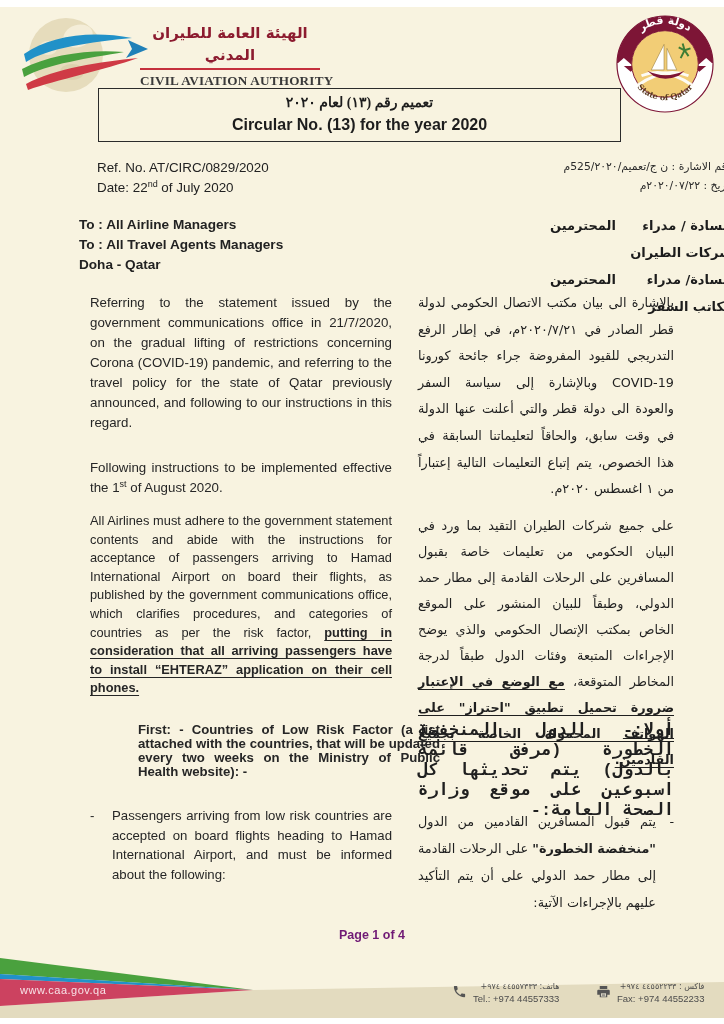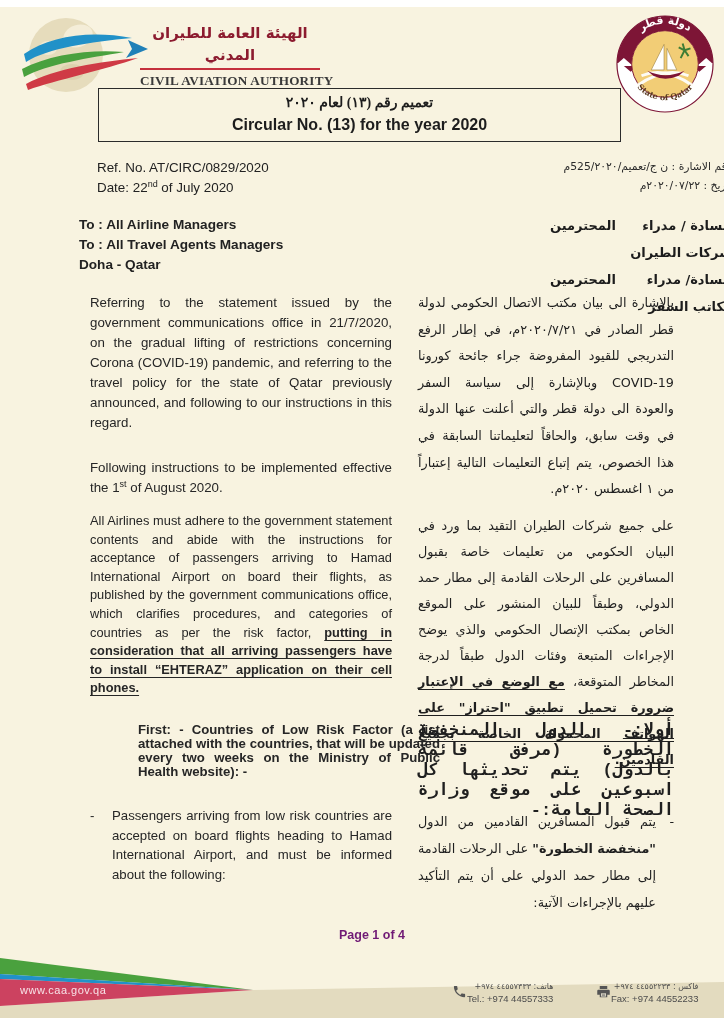--- a/index.html
+++ b/index.html
@@ -49,21 +49,21 @@
   .bullet-text{flex:1;text-align:justify;}
   .emph{font-weight:bold;text-decoration:underline;text-underline-offset:3px;}
   .bold{font-weight:bold;}
   .ul{text-decoration:underline;text-underline-offset:3px;}
   sup{font-size:9px;line-height:0;}
   
   .page-num{position:absolute;left:0;top:928px;width:100%;text-align:center;
             font-weight:bold;font-size:12.5px;color:#701a75;}
   .footer-art{position:absolute;left:0;top:955px;width:724px;height:69px;}
   .website{position:absolute;left:20px;top:984px;font-size:11px;color:rgba(255,255,255,.85);letter-spacing:.5px;}
-  .contact{position:absolute;top:981px;display:flex;align-items:flex-start;color:#4c4c4c;}
+  .contact{position:absolute;top:981px;display:flex;align-items:flex-start;gap:6px;color:#4c4c4c;}
   .contact .lines{display:flex;flex-direction:column;align-items:flex-end;}
   .contact .ar{font-family:"DejaVu Sans",sans-serif;font-size:8px;direction:rtl;line-height:11px;}
   .contact .en{font-size:9.5px;line-height:13px;white-space:nowrap;}
   .tel-group{left:452px;}
   .fax-group{left:596px;}
   .cicon{flex:none;margin-top:3px;}
 </style>
 </head>
 <body>
 

